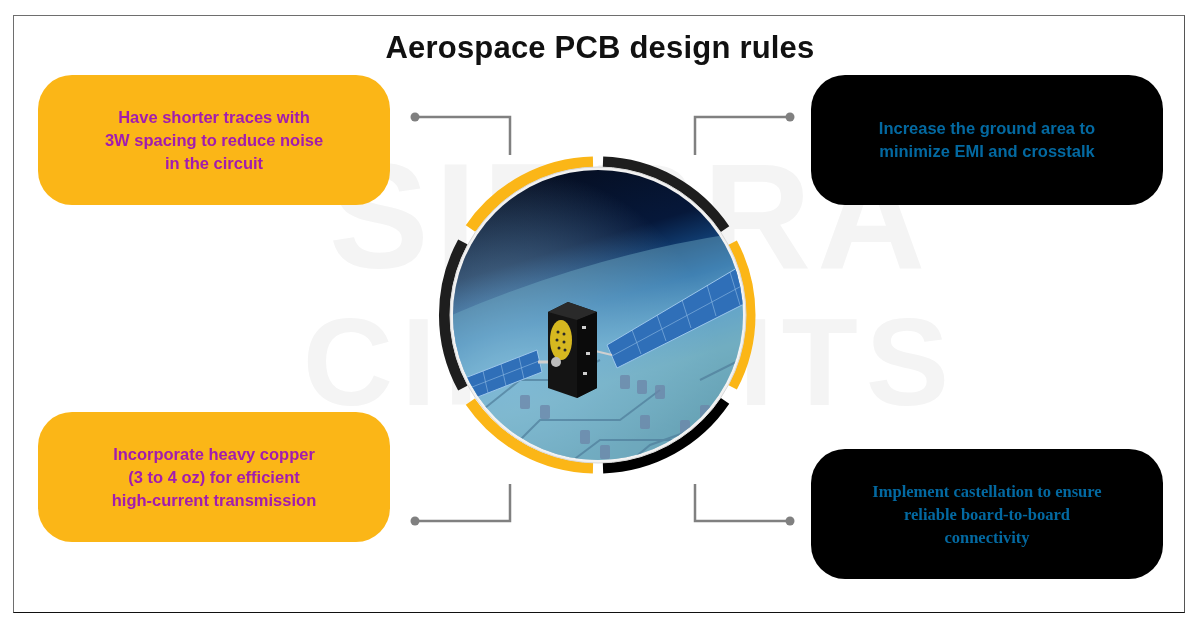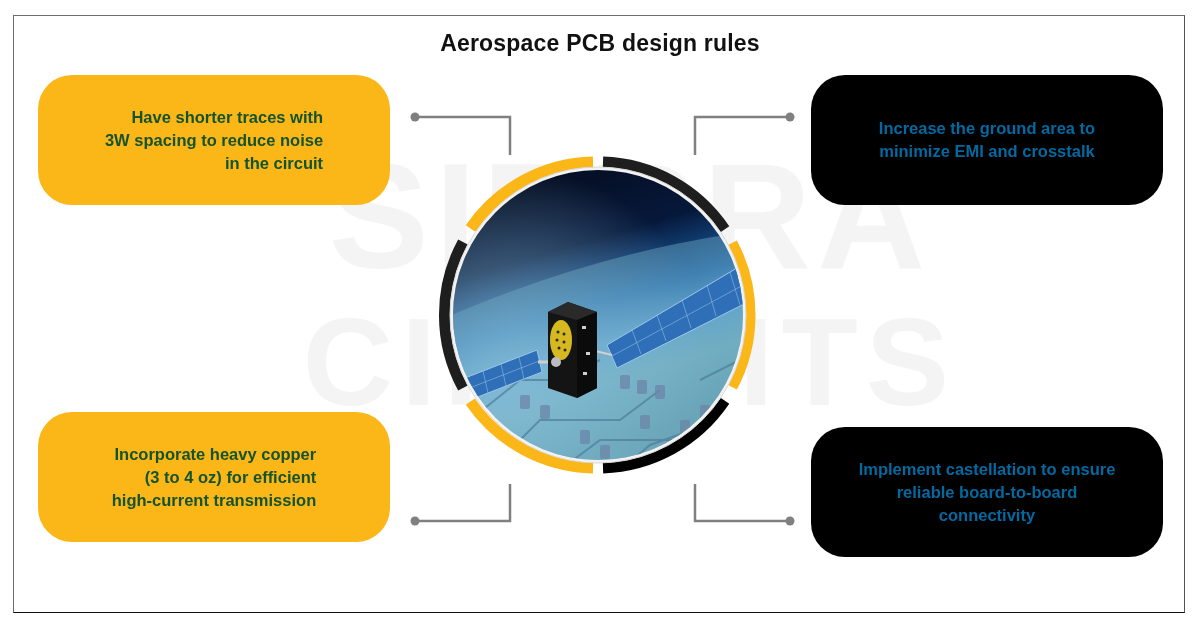--- a/index.html
+++ b/index.html
@@ -1,21 +1,21 @@
 <!DOCTYPE html>
 <html><head>
 <meta charset="utf-8">
 <style>
   html, body { margin: 0; padding: 0; background: #ffffff; }
   body { width: 1200px; height: 628px; position: relative; overflow: hidden; font-family: "Liberation Sans", "DejaVu Sans", sans-serif; }
   .frame { position: absolute; left: 13px; top: 15px; width: 1172px; height: 598px; border: 1.5px solid #6e6e6e; border-bottom-color: #111; border-right-color: #555; box-sizing: border-box; }
   .watermark { position: absolute; left: 0; top: 0; width: 1200px; height: 628px; pointer-events: none; }
-  .title { position: absolute; left: 0; top: 30px; width: 1200px; text-align: center; font-size: 23px; font-weight: 700; color: #111; letter-spacing: 0.2px; }
+  .title { position: absolute; left: 0; top: 30px; width: 1200px; text-align: center; font-size: 31px; font-weight: 700; color: #111; letter-spacing: 0.2px; }
   .card { position: absolute; width: 352px; height: 130px; border-radius: 34px; display: flex; align-items: center; justify-content: center; text-align: center; box-sizing: border-box; padding: 0 24px; font-size: 16.5px; font-weight: 700; line-height: 23px; }
-  .card.yellow { background: #fbb617; color: #14532d; text-align: right; }
+  .card.yellow { background: #fbb617; color: #a21caf; }
   .card.black { background: #000000; color: #0369a1; }
   .card-text { white-space: pre-line; }
   .connectors { position: absolute; left: 0; top: 0; width: 1200px; height: 628px; }
   .hub { position: absolute; left: 0; top: 0; width: 1200px; height: 628px; }
 </style>
 </head>
 <body>
 
 <div class="frame"></div>
 
@@ -150,17 +150,17 @@
 </div>
 <div class="card black" style="left:811px; top:75px;">
   <span class="card-text">Increase the ground area to
 minimize EMI and crosstalk</span>
 </div>
 <div class="card yellow" style="left:38px; top:412px;padding-left:24px;">
   <span class="card-text">Incorporate heavy copper
 (3 to 4 oz) for efficient
 high-current transmission</span>
 </div>
-<div class="card black" style="left:811px; top:427px;">
+<div class="card black" style="left:811px; top:449px;font-family:Liberation Serif, serif;">
   <span class="card-text">Implement castellation to ensure
 reliable board-to-board
 connectivity</span>
 </div>
 
 </body></html>

